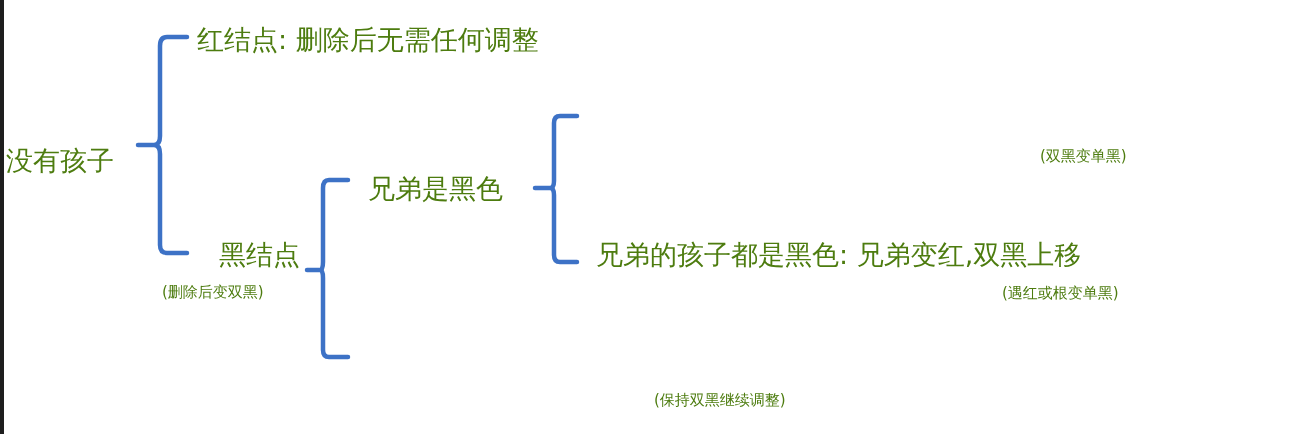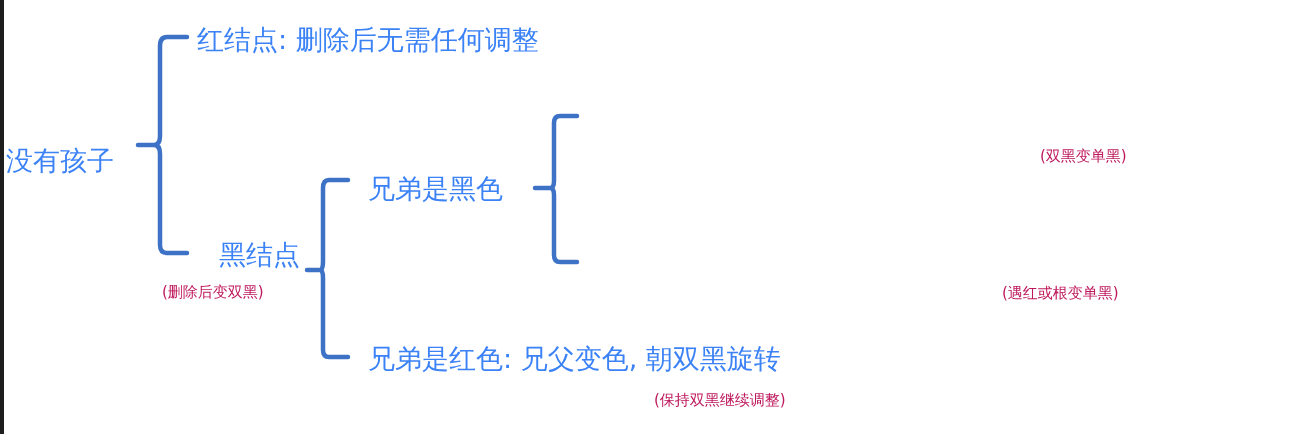--- a/index.html
+++ b/index.html
@@ -7,25 +7,25 @@
       width: 1295px; height: 434px; overflow: hidden;
       background: #1e1e1e;
       font-family: "DejaVu Sans", "Liberation Sans", sans-serif;
     }
     .canvas {
       position: absolute; left: 4px; top: 0;
       width: 1291px; height: 434px;
       background: #ffffff;
     }
     .t {
-      position: absolute; white-space: nowrap; color: #3b82f6;
+      position: absolute; white-space: nowrap; color: #4d7c0f;
       line-height: 1;
     }
     .big { font-size: 27px; }
-    .small { font-size: 15px; color: #be185d; }
+    .small { font-size: 15px; color: #4d7c0f; }
     svg.brackets { position: absolute; left: 0; top: 0; }
     svg.brackets path { fill: none; stroke: #3d72c6; stroke-width: 4.5; stroke-linecap: round; stroke-linejoin: round; }
   </style>
 </head>
 <body>
 
 <div class="canvas">
 
   <svg class="brackets" width="1291" height="434">
 
@@ -40,18 +40,18 @@
 
   <div class="t big" style="left:193px; top:26px;">红结点: 删除后无需任何调整</div>
 
   <div class="t big" style="left:186px; top:241px;margin-left:29px;">黑结点</div>
   <div class="t small" style="left:158px; top:285px;">(删除后变双黑)</div>
 
   <div class="t big" style="left:364px; top:175px;">兄弟是黑色</div>
 
   <div class="t small" style="left:1036px; top:149px;">(双黑变单黑)</div>
 
+  <div class="t big" style="left:592px; top:241px;">兄弟的孩子都是黑色: 兄弟变红,双黑上移</div>
   <div class="t small" style="left:998px; top:286px;text-align:right;">(遇红或根变单黑)</div>
 
-  <div class="t big" style="left:364px; top:345px;">兄弟是红色: 兄父变色, 朝双黑旋转</div>
   <div class="t small" style="left:650px; top:393px;">(保持双黑继续调整)</div>
 
 </div>
 
 </body></html>

